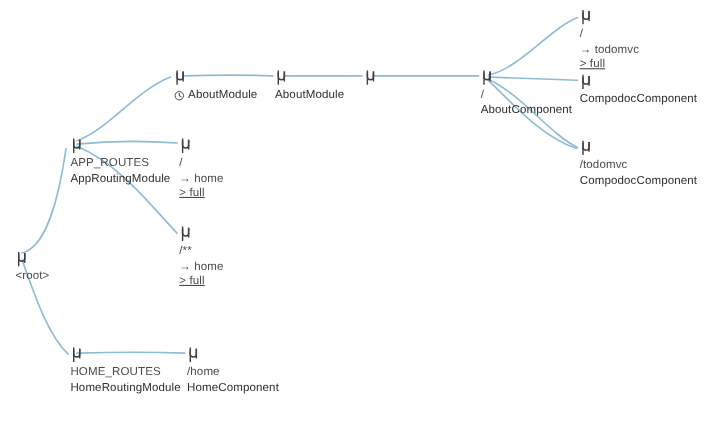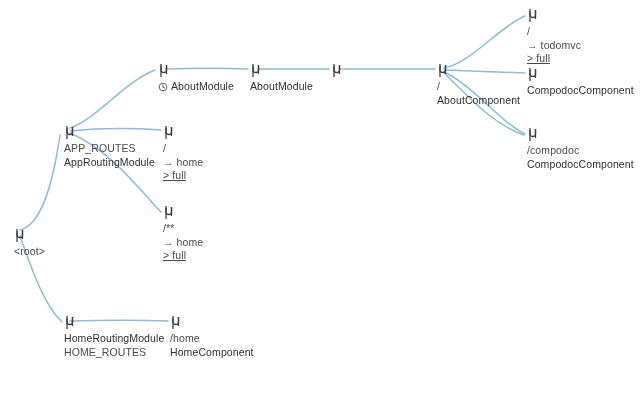--- a/index.html
+++ b/index.html
@@ -139,22 +139,22 @@
       </div>
       <div class="node" style="left: 64px; top: 315px;">
         <svg class="marker" viewBox="0 0 11 15">
           <g fill="none" stroke="#3f3f3f" stroke-width="1.3">
             <path d="M3 1 L3 14"></path>
             <path d="M3 3 L3 7 Q3 9.5 6 9.5 Q8.5 9.5 8.5 7 L8.5 2"></path>
             <path d="M8.5 2 L8.5 11"></path>
           </g>
         </svg>
         <div class="node-labels">
+          <span class="lbl const">HOME_ROUTES</span>
           <span class="lbl link">HomeRoutingModule</span>
-          <span class="lbl const">HOME_ROUTES</span>
         </div>
       </div>
       <div class="node" style="left: 163px; top: 125px;">
         <svg class="marker" viewBox="0 0 11 15">
           <g fill="none" stroke="#3f3f3f" stroke-width="1.3">
             <path d="M3 1 L3 14"></path>
             <path d="M3 3 L3 7 Q3 9.5 6 9.5 Q8.5 9.5 8.5 7 L8.5 2"></path>
             <path d="M8.5 2 L8.5 11"></path>
           </g>
         </svg>
@@ -273,18 +273,18 @@
       </div>
       <div class="node" style="left: 527px; top: 127px;">
         <svg class="marker" viewBox="0 0 11 15">
           <g fill="none" stroke="#3f3f3f" stroke-width="1.3">
             <path d="M3 1 L3 14"></path>
             <path d="M3 3 L3 7 Q3 9.5 6 9.5 Q8.5 9.5 8.5 7 L8.5 2"></path>
             <path d="M8.5 2 L8.5 11"></path>
           </g>
         </svg>
         <div class="node-labels">
-          <span class="lbl path">/compodoc</span>
+          <span class="lbl path">/todomvc</span>
           <span class="lbl link">CompodocComponent</span>
         </div>
       </div>
     </div>
 </div>
 
 </body></html>

